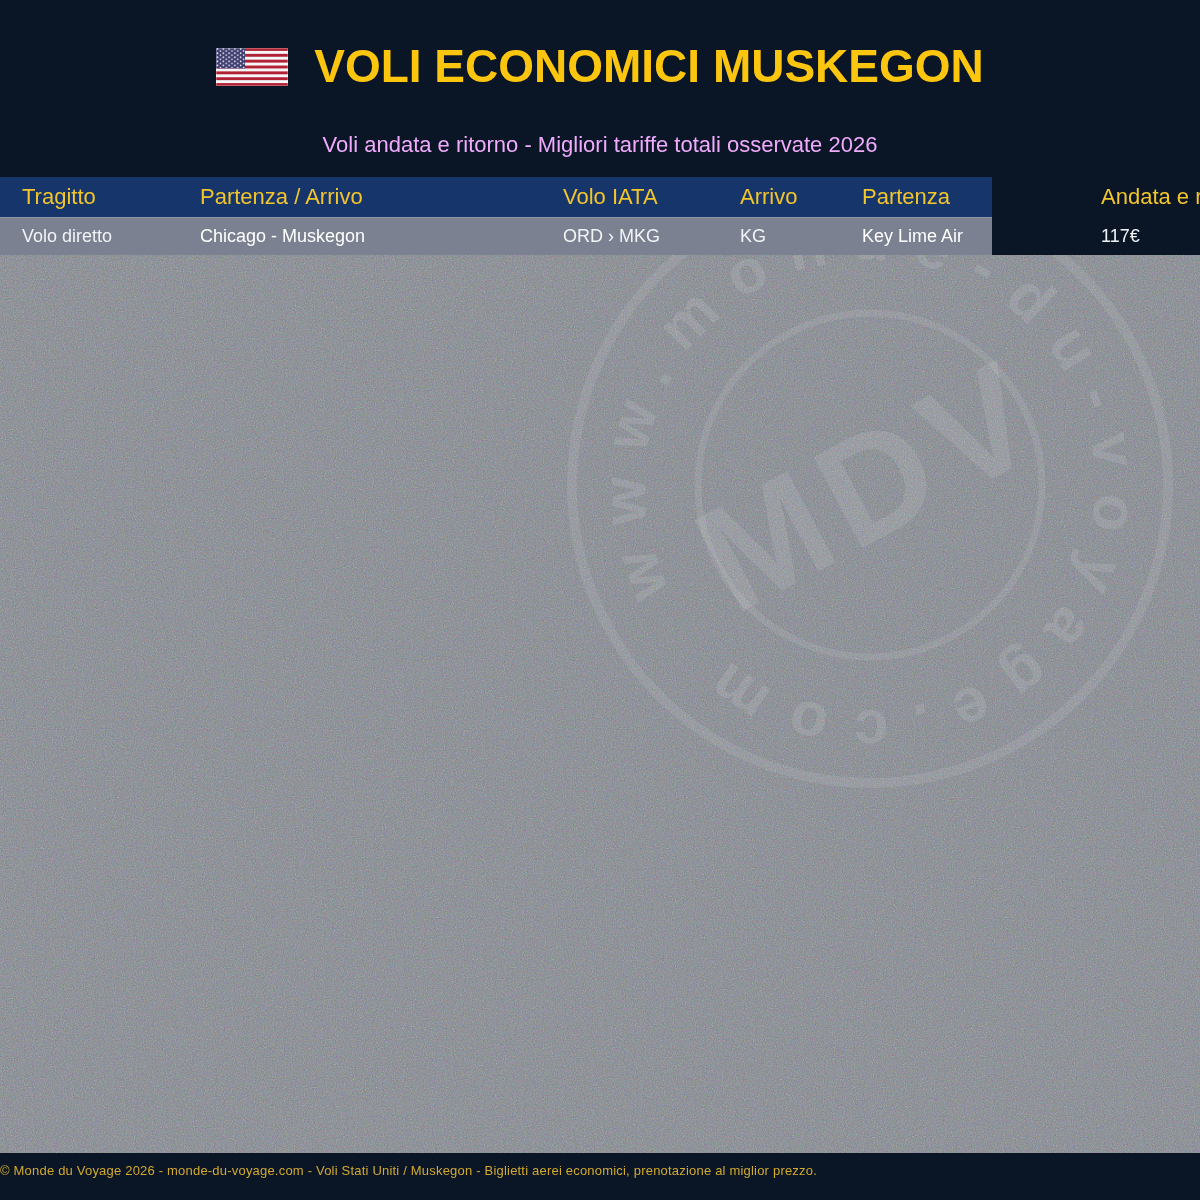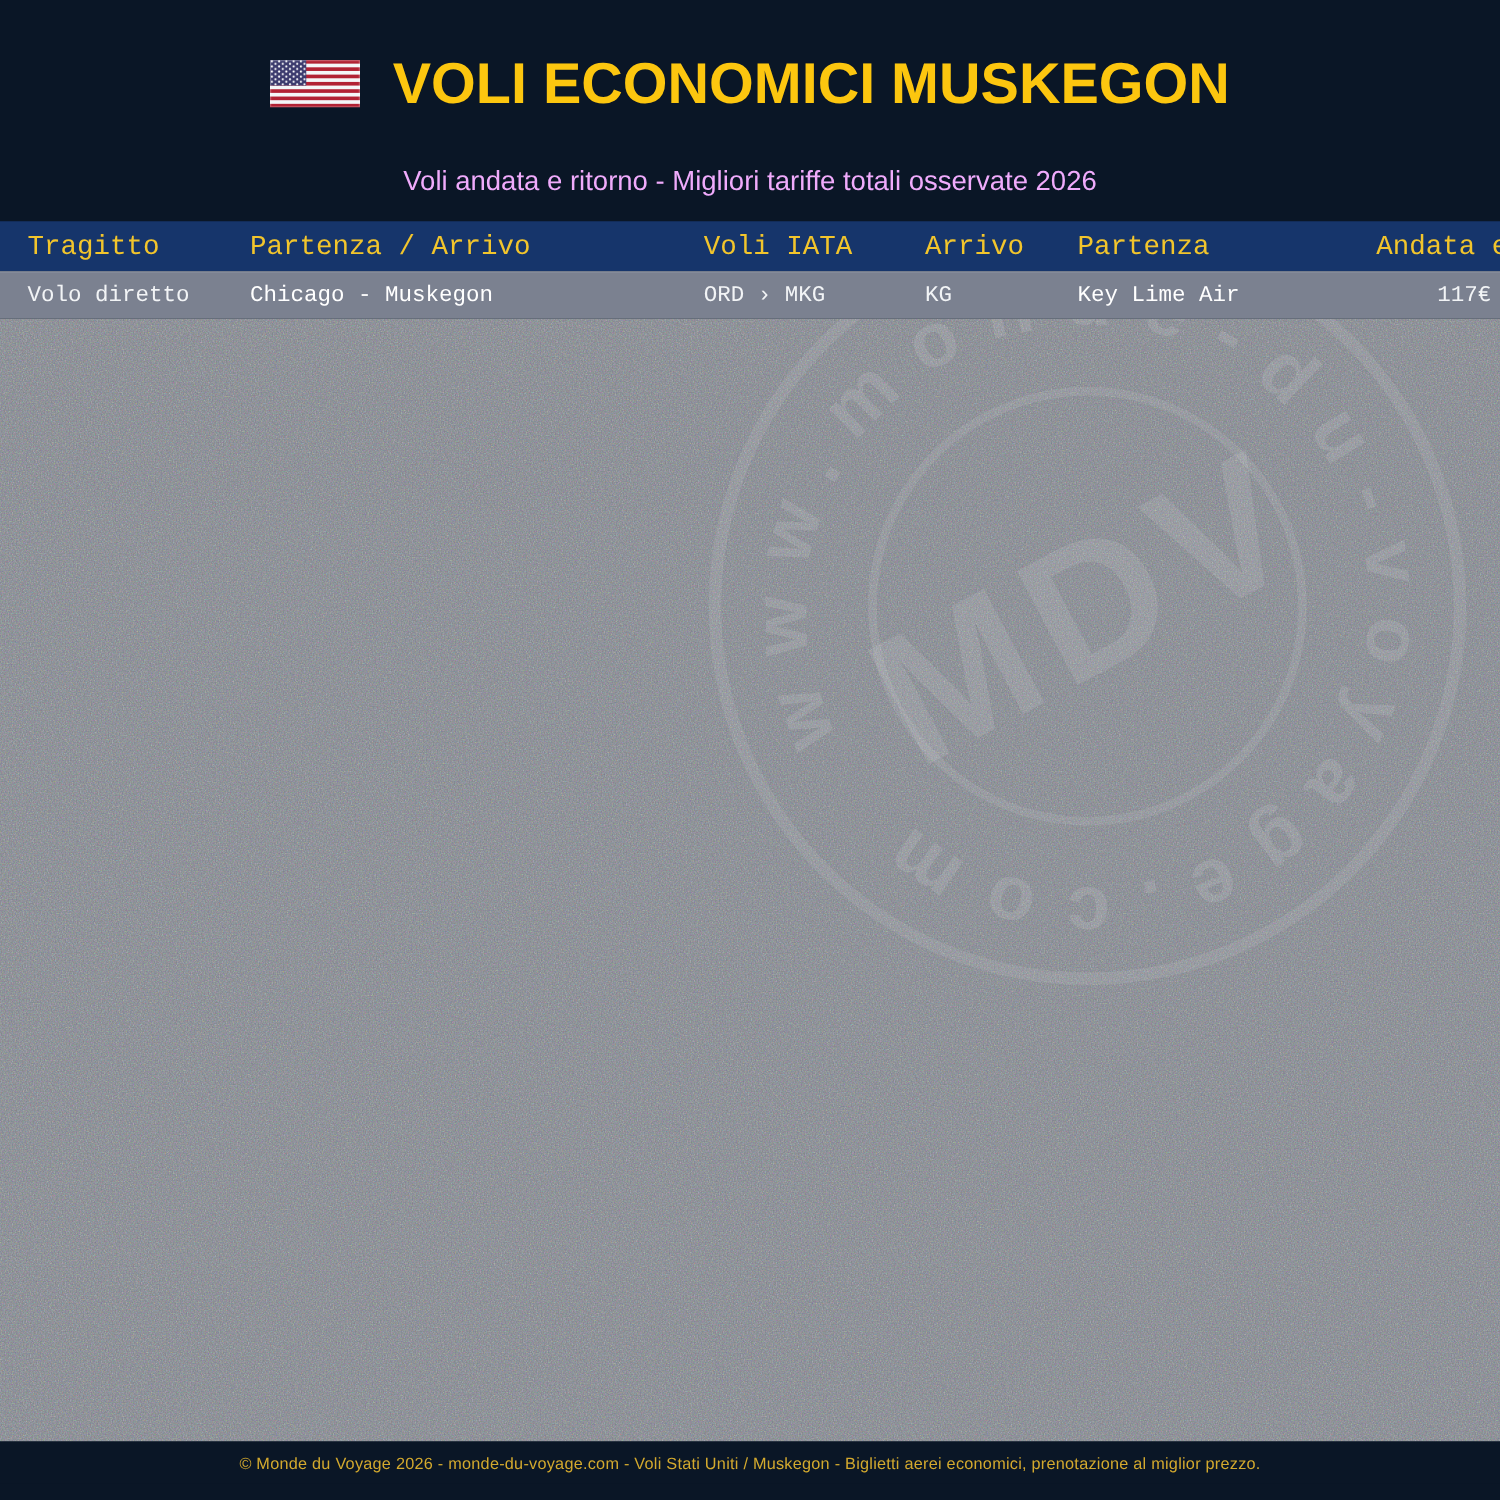--- a/index.html
+++ b/index.html
@@ -23,22 +23,21 @@
     margin-top:44px; text-align:center;
     color:#f0abfc; font-size:22px; line-height:24px; letter-spacing:0px; white-space:nowrap;
   }
 
   
   .grid-row {
     display:grid;
     grid-template-columns:178px 363px 177px 122px 239px 1fr;
     padding-left:22px;
     align-items:center;
-    width:1200px;
-    font-family:Liberation Mono, monospace;
+    width:992px;
   }
   .thead {
     height:40px; background:#16356b;
     color:#f2c52c; font-size:22px;
   }
   .thead .cell { white-space:nowrap; overflow:visible; }
   .trow {
     height:38px; background:#7b8190;
     color:#f2f4f6; font-size:18px;
     border-top:1px solid rgba(180,186,196,0.35);
@@ -59,21 +58,21 @@
   }
   .wm-center {
     font-family:"Liberation Sans", sans-serif;
     font-size:150px; font-weight:bold; letter-spacing:10px;
     fill:rgba(255,255,255,0.10);
   }
 
   
   .ftr {
     height:34px; background:#0a1626;
-    display:flex; align-items:center; justify-content:center;
+    display:flex; align-items:center; 
     color:#d3a92e; font-size:13px; letter-spacing:0.2px; white-space:nowrap;
   }
 </style>
 </head>
 <body>
 
 <div class="page">
 
   <div class="hdr">
     <div class="title-row">
@@ -98,21 +97,21 @@
         </svg>
       </span>
       <div class="page-title">VOLI ECONOMICI MUSKEGON</div>
     </div>
     <div class="subtitle">Voli andata e ritorno - Migliori tariffe totali osservate 2026</div>
   </div>
 
   <div class="grid-row thead">
     <div class="cell">Tragitto</div>
     <div class="cell">Partenza / Arrivo</div>
-    <div class="cell">Voli IATA</div>
+    <div class="cell">Volo IATA</div>
     <div class="cell">Arrivo</div>
     <div class="cell">Partenza</div>
     <div class="cell">Andata e ritorno</div>
   </div>
 
   <div class="grid-row trow">
     <div class="cell">Volo diretto</div>
     <div class="cell gold">Chicago - Muskegon</div>
     <div class="cell">ORD › MKG</div>
     <div class="cell">KG</div>

